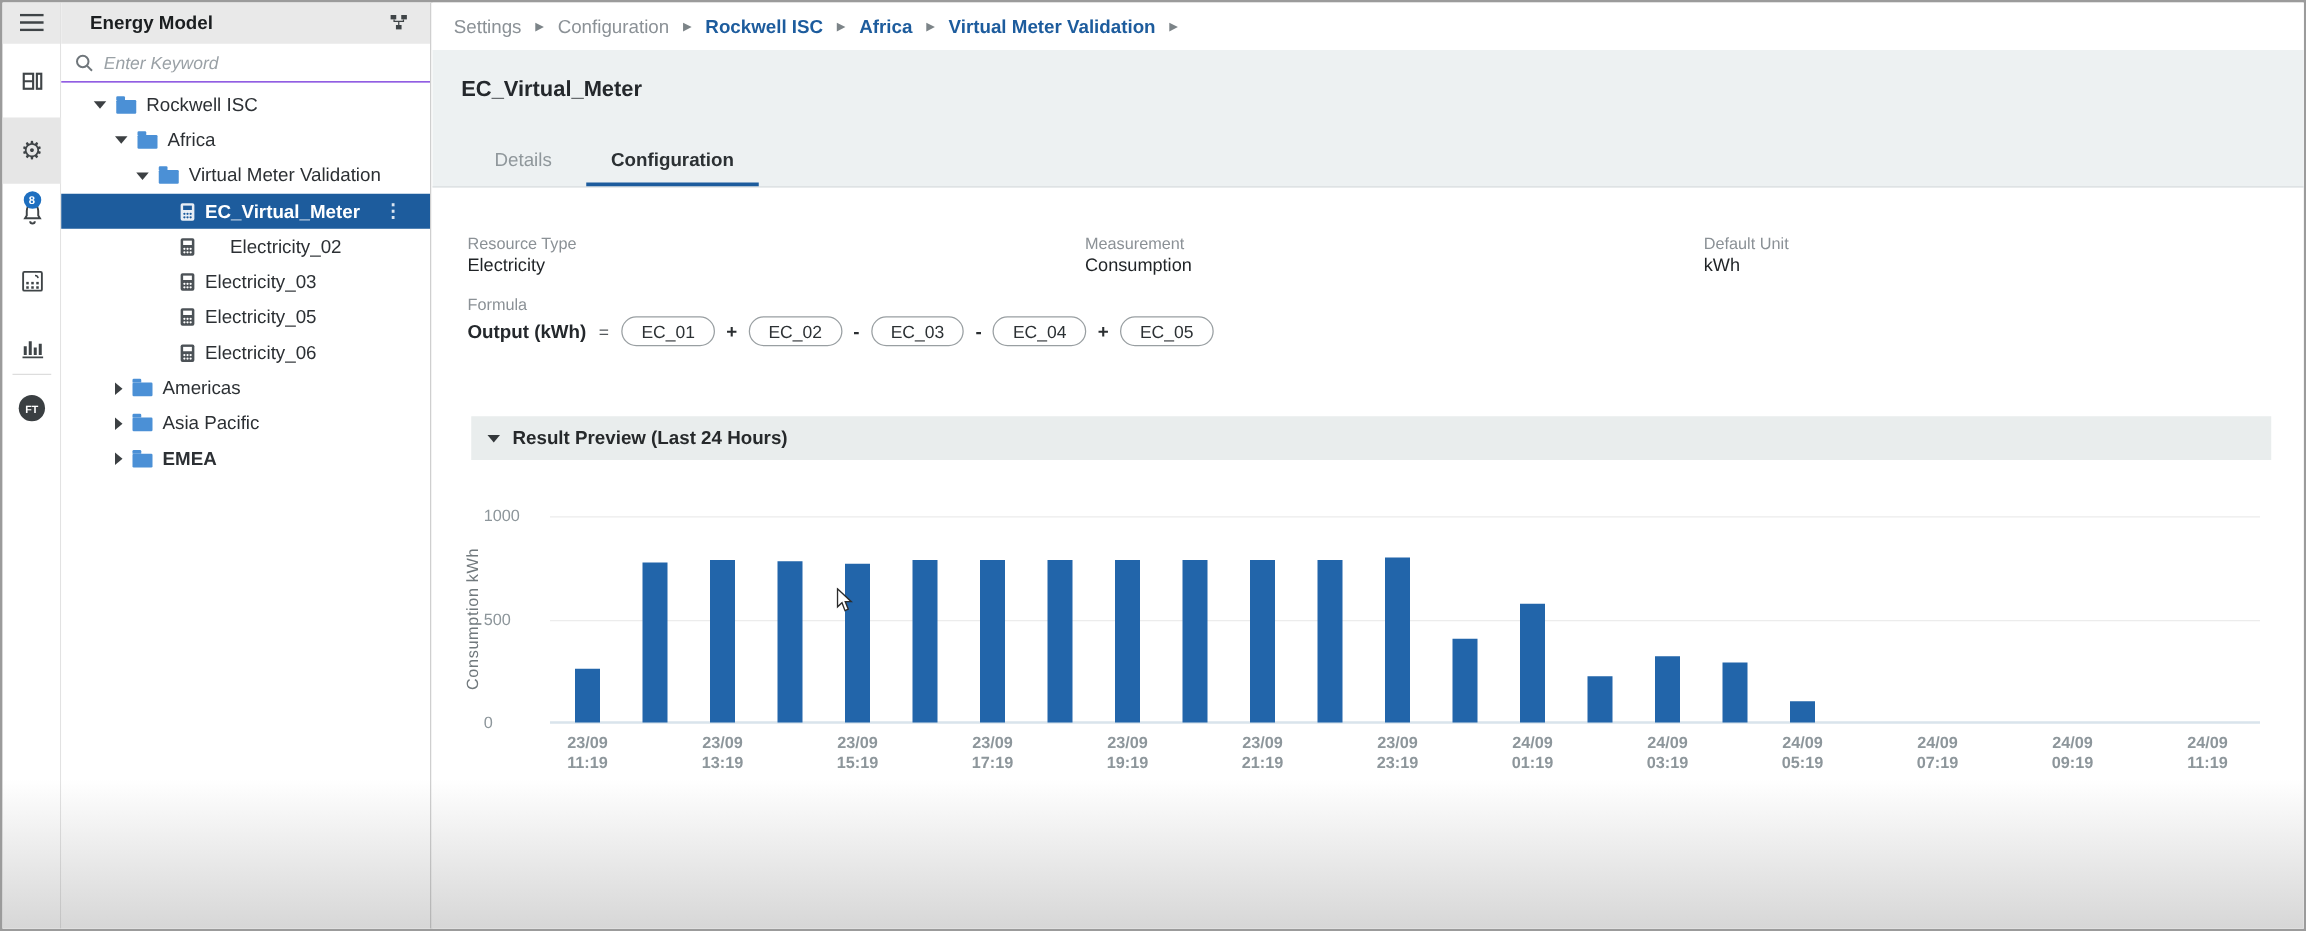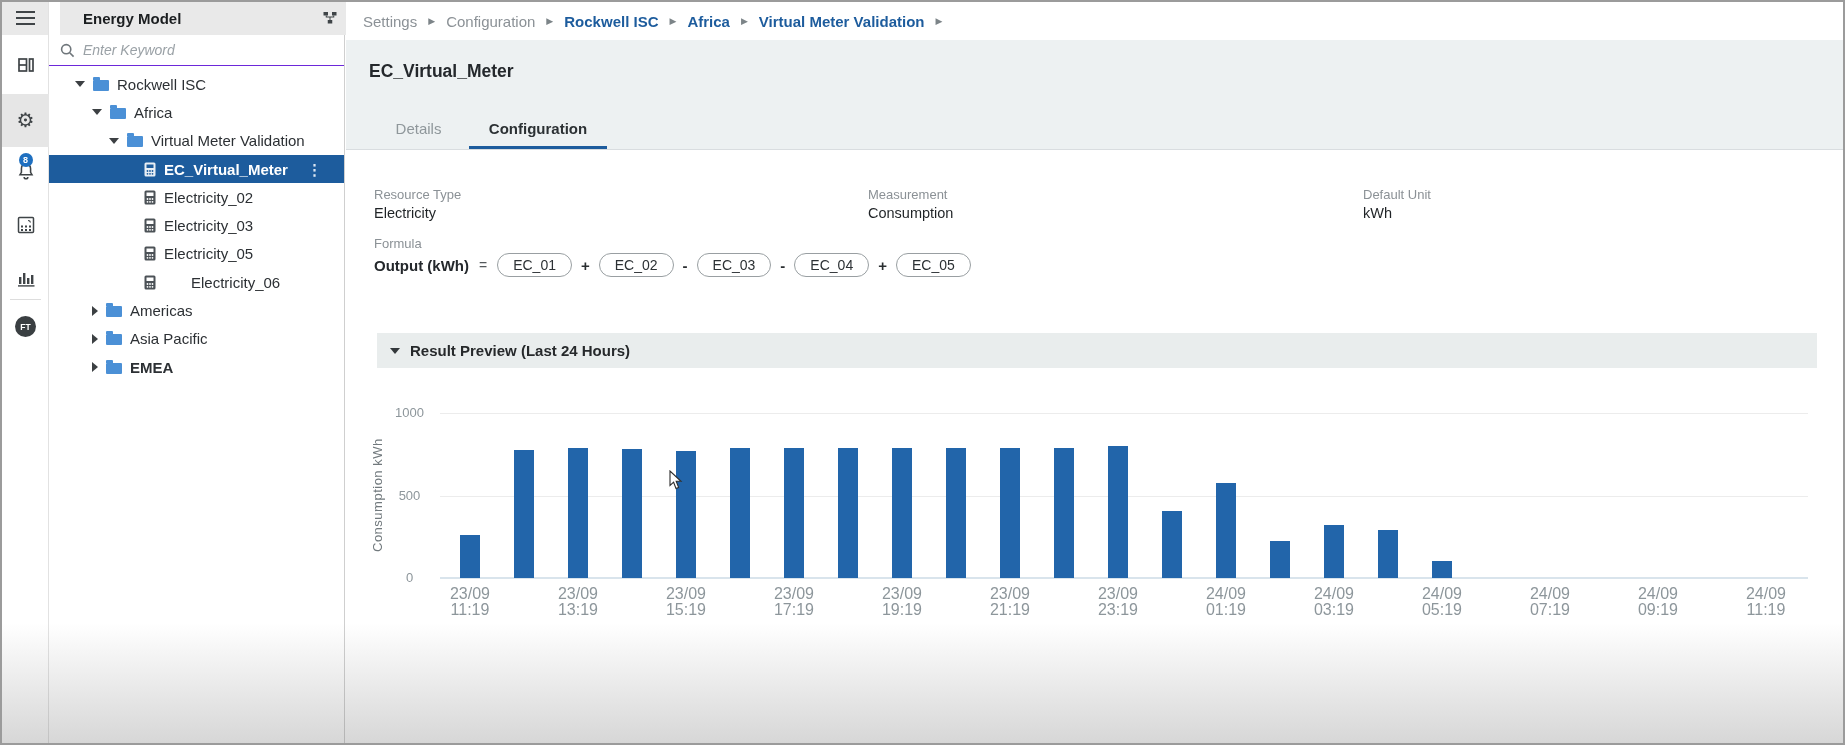--- a/index.html
+++ b/index.html
@@ -18,21 +18,21 @@
            background:var(--badge,#1e6fc0); color:#fff; font-size:9px; font-weight:bold;
            display:flex; align-items:center; justify-content:center; padding:0 2px; }
   .rail-divider { position:absolute; left:8px; width:31px; height:1px; background:#dddddd; }
   #ft-logo { position:absolute; left:13px; top:314px; width:21px; height:21px; border-radius:50%;
              background:#3a3f42; color:#fff; font-size:8.5px; font-weight:bold;
              display:flex; align-items:center; justify-content:center; }
 
   
   #sidebar { position:absolute; left:47px; top:0; width:296px; height:100%;
              background:#ffffff; border-right:1px solid #cfcfcf; }
-  #sb-header { position:absolute; left:11px; top:0; width:100%; height:33px; background:#e9e9e9;
+  #sb-header { position:absolute; left:0; top:0; width:100%; height:33px; background:#e9e9e9;
                display:flex; align-items:center; }
   #sb-title { margin-left:23px; font-size:15px; font-weight:bold; color:#1b1e20; }
   #sb-hier { position:absolute; right:16px; top:7px; width:18px; height:18px; cursor:pointer; }
   #sb-search { position:absolute; left:0; top:33px; width:100%; height:31px;
                border-bottom:1px solid #6d28d9; display:flex; align-items:center; }
   #sb-search svg { margin-left:11px; }
   #sb-search input { border:none; outline:none; background:transparent; margin-left:8px;
                      font-size:14px; color:#33383b; width:220px; font-family:"Liberation Sans",sans-serif; }
   #sb-search input::placeholder { font-style:italic; color:#9aa1a6; }
 
@@ -93,24 +93,24 @@
               border-top:6px solid #33383b; margin-left:13px; }
   #rp-title { font-size:15px; font-weight:bold; color:#26292b; margin-left:10px; }
 
   
   #chart { position:absolute; left:0; top:0; width:100%; height:100%; pointer-events:none; }
   #y-axis-title { position:absolute; left:24px; top:418px; height:132px; writing-mode:vertical-rl;
                   transform:rotate(180deg); font-size:13px; color:#71797d; letter-spacing:0.5px;
                   display:flex; align-items:center; }
   .gridline { position:absolute; height:1px; background:#ececec; }
   .gridline.base { height:2px; background:#d9e4ec; }
-  .ytick { position:absolute; width:45px; text-align:center; font-size:13px; color:#8d969b; }
+  .ytick { position:absolute; width:45px; text-align:left; font-size:13px; color:#8d969b; }
   .bar { position:absolute; background:var(--bar,#2265aa); }
-  .xtick { position:absolute; width:90px; text-align:center; font-size:16px; color:#8d969b;
-           line-height:16px; }
+  .xtick { position:absolute; width:90px; text-align:center; font-size:13px; color:#8d969b;
+           line-height:16px;font-weight:bold; }
 
   #cursor { position:absolute; left:323px; top:468px; width:14px; height:20px; }
   #bottom-fade { position:absolute; left:0; bottom:0; width:100%; height:120px; pointer-events:none;
                  background:linear-gradient(to bottom, rgba(120,120,120,0), rgba(110,110,110,0.28)); }
 </style>
 </head>
 <body>
 
 <div id="screen">
 
@@ -233,21 +233,21 @@
               <circle cx="6" cy="9" r="0.9" fill="#1d5c9d"></circle>
               <circle cx="8.5" cy="9" r="0.9" fill="#1d5c9d"></circle>
               <circle cx="3.5" cy="11.8" r="0.9" fill="#1d5c9d"></circle>
               <circle cx="6" cy="11.8" r="0.9" fill="#1d5c9d"></circle>
               <circle cx="8.5" cy="11.8" r="0.9" fill="#1d5c9d"></circle>
             </svg>
           </span>
           <span class="label">EC_Virtual_Meter</span>
           <span class="kebab">⋮</span>
         </div>
-        <div class="tree-row" style="padding-left: 95px;">
+        <div class="tree-row" style="padding-left: 95px; gap: 20px;">
           <span>
             <svg width="12" height="15" viewBox="0 0 12 15" style="display:block">
               <rect x="0.5" y="0.5" width="11" height="14" rx="1.5" fill="#4c5257"></rect>
               <rect x="2.5" y="2.5" width="7" height="3.5" fill="#ffffff"></rect>
               <circle cx="3.5" cy="9" r="0.9" fill="#ffffff"></circle>
               <circle cx="6" cy="9" r="0.9" fill="#ffffff"></circle>
               <circle cx="8.5" cy="9" r="0.9" fill="#ffffff"></circle>
               <circle cx="3.5" cy="11.8" r="0.9" fill="#ffffff"></circle>
               <circle cx="6" cy="11.8" r="0.9" fill="#ffffff"></circle>
               <circle cx="8.5" cy="11.8" r="0.9" fill="#ffffff"></circle>
@@ -278,21 +278,21 @@
               <circle cx="3.5" cy="9" r="0.9" fill="#ffffff"></circle>
               <circle cx="6" cy="9" r="0.9" fill="#ffffff"></circle>
               <circle cx="8.5" cy="9" r="0.9" fill="#ffffff"></circle>
               <circle cx="3.5" cy="11.8" r="0.9" fill="#ffffff"></circle>
               <circle cx="6" cy="11.8" r="0.9" fill="#ffffff"></circle>
               <circle cx="8.5" cy="11.8" r="0.9" fill="#ffffff"></circle>
             </svg>
           </span>
           <span class="label">Electricity_05</span>
         </div>
-        <div class="tree-row" style="padding-left: 95px; gap: 27px;">
+        <div class="tree-row" style="padding-left: 95px;">
           <span>
             <svg width="12" height="15" viewBox="0 0 12 15" style="display:block">
               <rect x="0.5" y="0.5" width="11" height="14" rx="1.5" fill="#4c5257"></rect>
               <rect x="2.5" y="2.5" width="7" height="3.5" fill="#ffffff"></rect>
               <circle cx="3.5" cy="9" r="0.9" fill="#ffffff"></circle>
               <circle cx="6" cy="9" r="0.9" fill="#ffffff"></circle>
               <circle cx="8.5" cy="9" r="0.9" fill="#ffffff"></circle>
               <circle cx="3.5" cy="11.8" r="0.9" fill="#ffffff"></circle>
               <circle cx="6" cy="11.8" r="0.9" fill="#ffffff"></circle>
               <circle cx="8.5" cy="11.8" r="0.9" fill="#ffffff"></circle>

